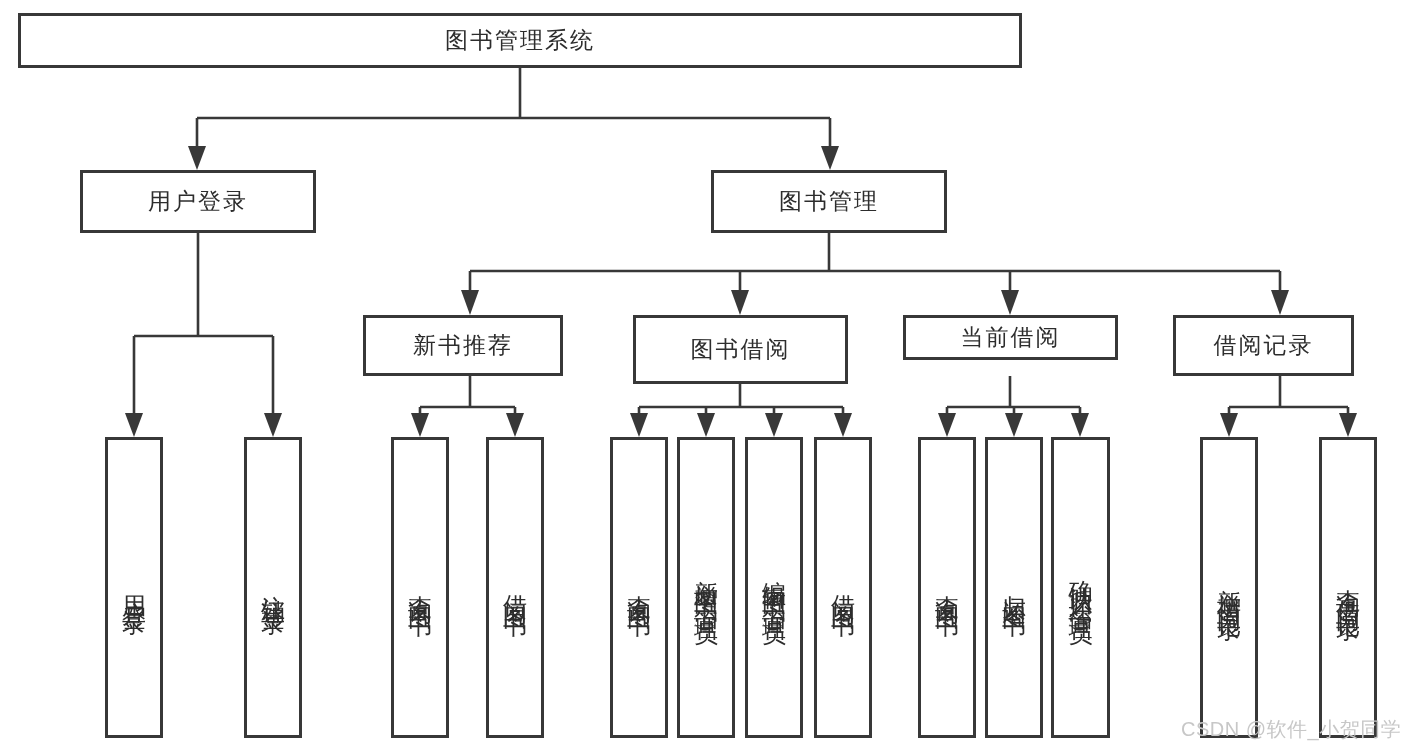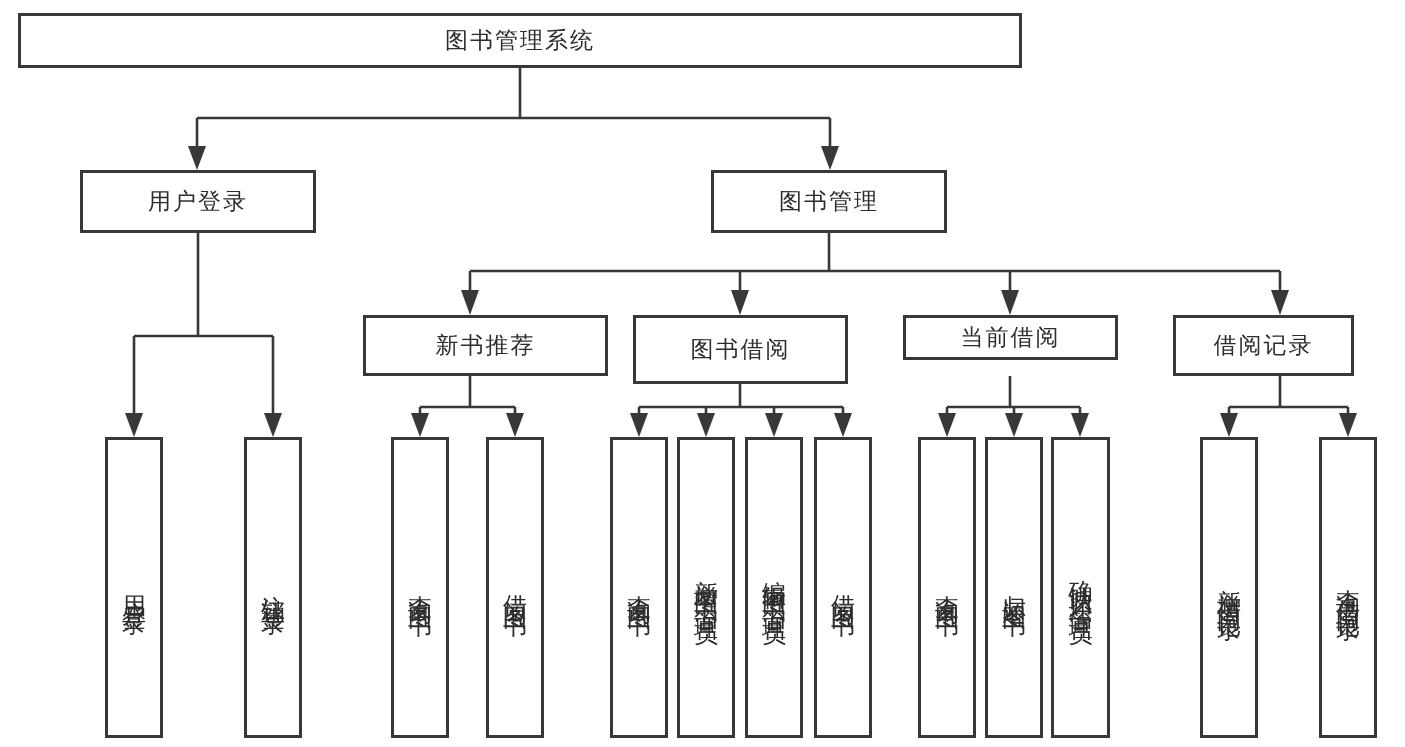--- a/index.html
+++ b/index.html
@@ -34,21 +34,21 @@
     text-orientation: mixed;
     letter-spacing: 6px;
     line-height: 1;
   }
   
   .n-root  { left: 18px;  top: 13px;  width: 1004px; height: 55px; }
   
   .n-ulogin { left: 80px;  top: 170px; width: 236px; height: 63px; }
   .n-bmgmt  { left: 711px; top: 170px; width: 236px; height: 63px; font-family: Liberation Mono, monospace; }
   
-  .n-newbook { left: 363px;  top: 315px; width: 245px; height: 61px; }
+  .n-newbook { left: 363px;  top: 315px; width: 200px; height: 61px; }
   .n-borrow  { left: 633px;  top: 315px; width: 215px; height: 69px; }
   .n-current { left: 903px;  top: 315px; width: 215px; height: 45px; }
   .n-records { left: 1173px; top: 315px; width: 181px; height: 61px; }
   
   .leaf { top: 437px; width: 58px; height: 301px; }
   .n-ul1 { left: 105px; }
   .n-ul2 { left: 244px; }
   .n-nb1 { left: 391px; }
   .n-nb2 { left: 486px; }
   .n-bw1 { left: 610px; }
@@ -201,14 +201,15 @@
     <span class="vtext">确认归还（管理员）</span>
   </div>
 
   <div class="node vnode leaf n-rc1">
     <span class="vtext">新增借阅记录</span>
   </div>
   <div class="node vnode leaf n-rc2">
     <span class="vtext">查询借阅记录</span>
   </div>
 
+  <div class="watermark">CSDN @软件_小贺同学</div>
 
 </div>
 
 </body></html>

